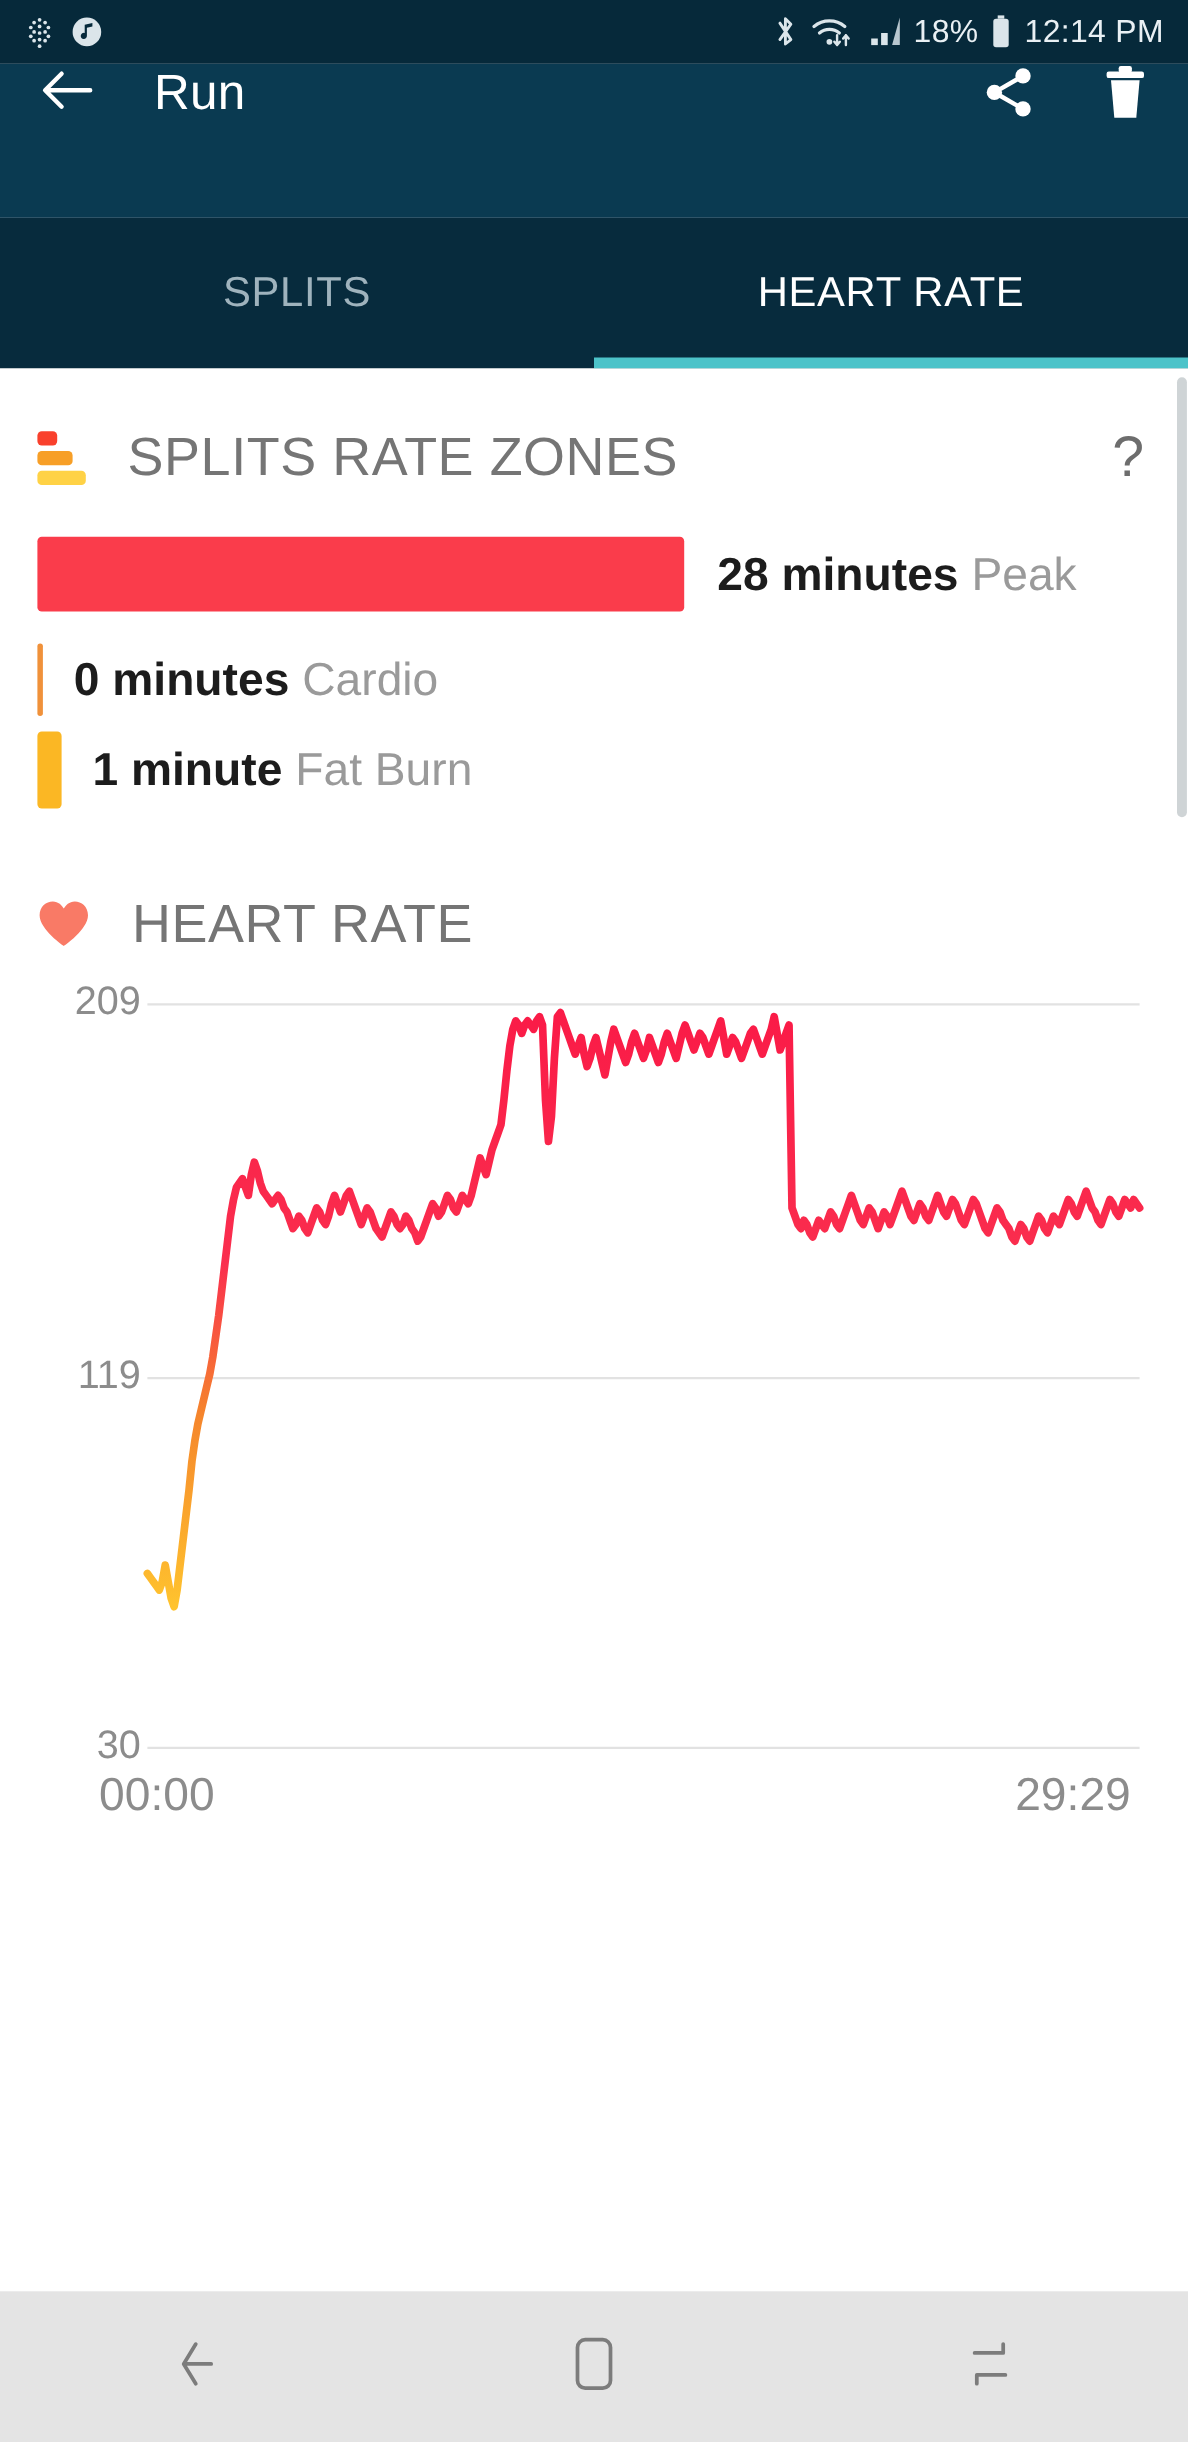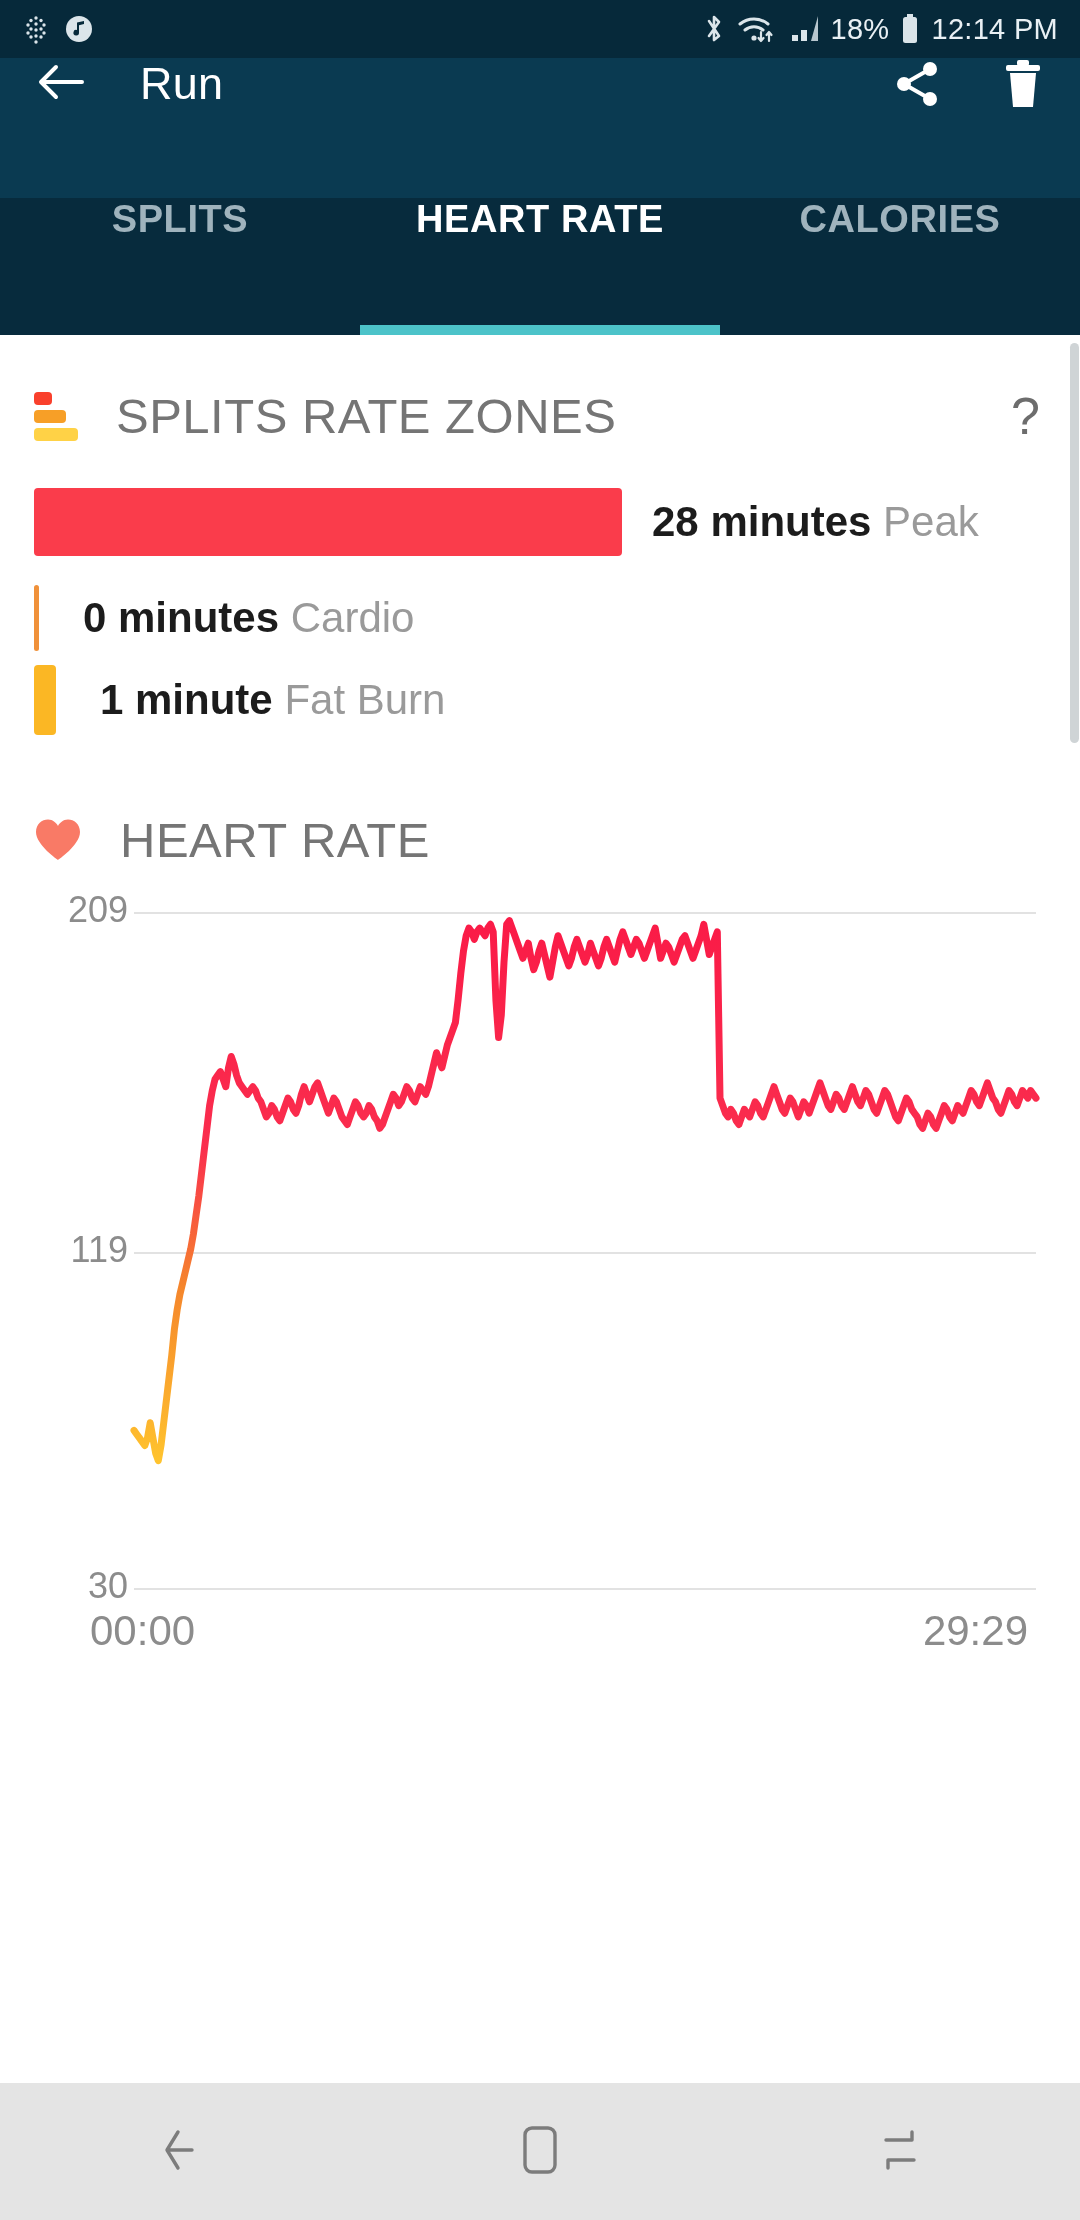--- a/index.html
+++ b/index.html
@@ -37,22 +37,22 @@
   .appbar-actions { margin-left: auto; display: flex; align-items: center; gap: 56px; }
 
   
   .tabbar {
     position: absolute; top: 198px; left: 0; width: 1080px; height: 137px;
     background: #072b3d;
     display: flex;
   }
   .tab {
     flex: 1; position: relative;
-    display: flex; justify-content: center;
-    font-size: 38px; font-weight: 700; letter-spacing: .6px;
+    display: flex; align-items: center; justify-content: center;
+    font-size: 38px; font-weight: 400; letter-spacing: .6px;
     color: #9fb3bd;
   }
   .tab.active { color: #ffffff; }
   .tab .underline {
     position: absolute; bottom: 0; left: 0; width: 100%; height: 10px;
     background: #4cc3c9;
   }
 
   
   .content {
@@ -91,21 +91,21 @@
   .heart-icon { width: 48px; height: 44px; }
 
   
   .zones { margin-top: 26px; }
   .zone-row { display: flex; align-items: center; height: 82px; padding: 0 34px; }
   .zone-row.peak { height: 82px; margin-bottom: 14px; }
   .zone-bar { border-radius: 4px; flex: none; }
   .zone-bar.peak   { width: 588px; height: 68px; background: #fa3c4b; }
   .zone-bar.cardio { width: 5px;   height: 66px; background: #f0913a; }
   .zone-bar.fat    { width: 22px;  height: 70px; background: #fbb724; }
-  .zone-label { margin-left: 44px; font-size: 42px; white-space: nowrap; }
+  .zone-label { margin-left: 28px; font-size: 42px; white-space: nowrap; }
   .zone-row.peak .zone-label { margin-left: 30px; }
   .zone-time { color: #1c1c1c; font-weight: 700; }
   .zone-name { color: #9a9a9a; font-weight: 400; }
 
   
   .chart-block { position: relative; margin-top: 22px; padding: 0 34px; }
   .chart-area { position: relative; width: 1012px; height: 700px; }
   .chart-svg { position: absolute; left: 0; top: 0; }
   .ylab {
     position: absolute; font-size: 36px; color: #8c8c8c;
@@ -220,23 +220,20 @@
     </div>
   </div>
 
   <div class="tabbar">
     <div class="tab">
       <span>SPLITS</span>
     </div>
     <div class="tab active">
       <span>HEART RATE</span>
       <span class="underline"></span>
-    </div>
-    <div class="tab">
-      <span>CALORIES</span>
     </div>
   </div>
 
   <div class="content">
 
     <div class="scrollbar-track">
       <div class="scrollbar-thumb"></div>
     </div>
 
     <div class="section-head">

